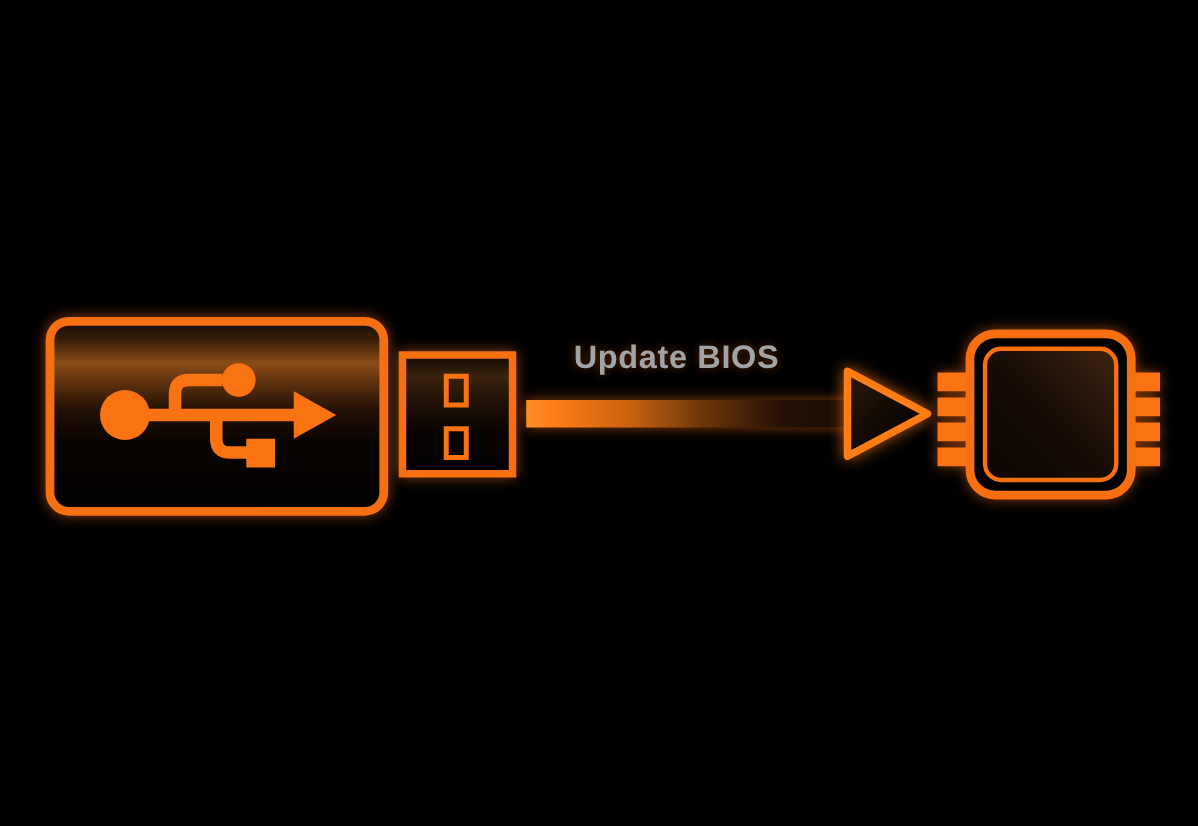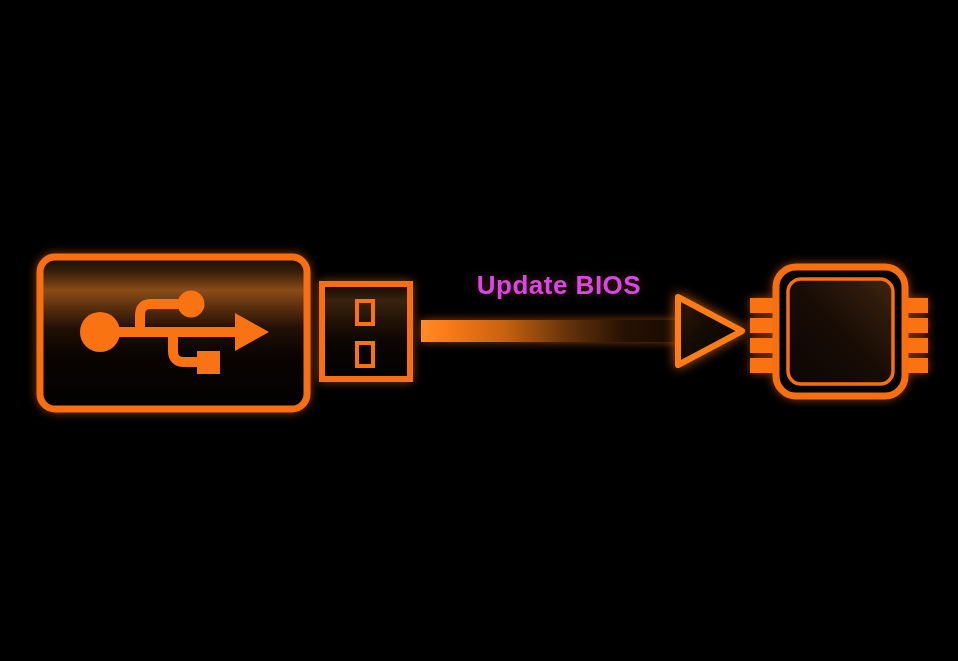--- a/index.html
+++ b/index.html
@@ -24,25 +24,25 @@
     filter: drop-shadow(0 0 5px rgba(250, 110, 18, 0.55));
   }
   .glow-strong {
     filter: drop-shadow(0 0 6px rgba(255, 120, 20, 0.75));
   }
   .action-label {
     position: absolute;
     left: 459px;
     top: 271px;
     width: 200px;
-    text-align: center;
+    text-align: left;
     font-size: 26px;
     line-height: 28px;
     font-weight: 600;
-    color: #d946ef;
+    color: #a3a3a3;
     letter-spacing: 0.5px;
     text-shadow: 0 0 8px rgba(249, 110, 20, 0.35);
     white-space: nowrap;
   }
 </style>
 </head>
 <body>
 
 <div class="stage">
 

